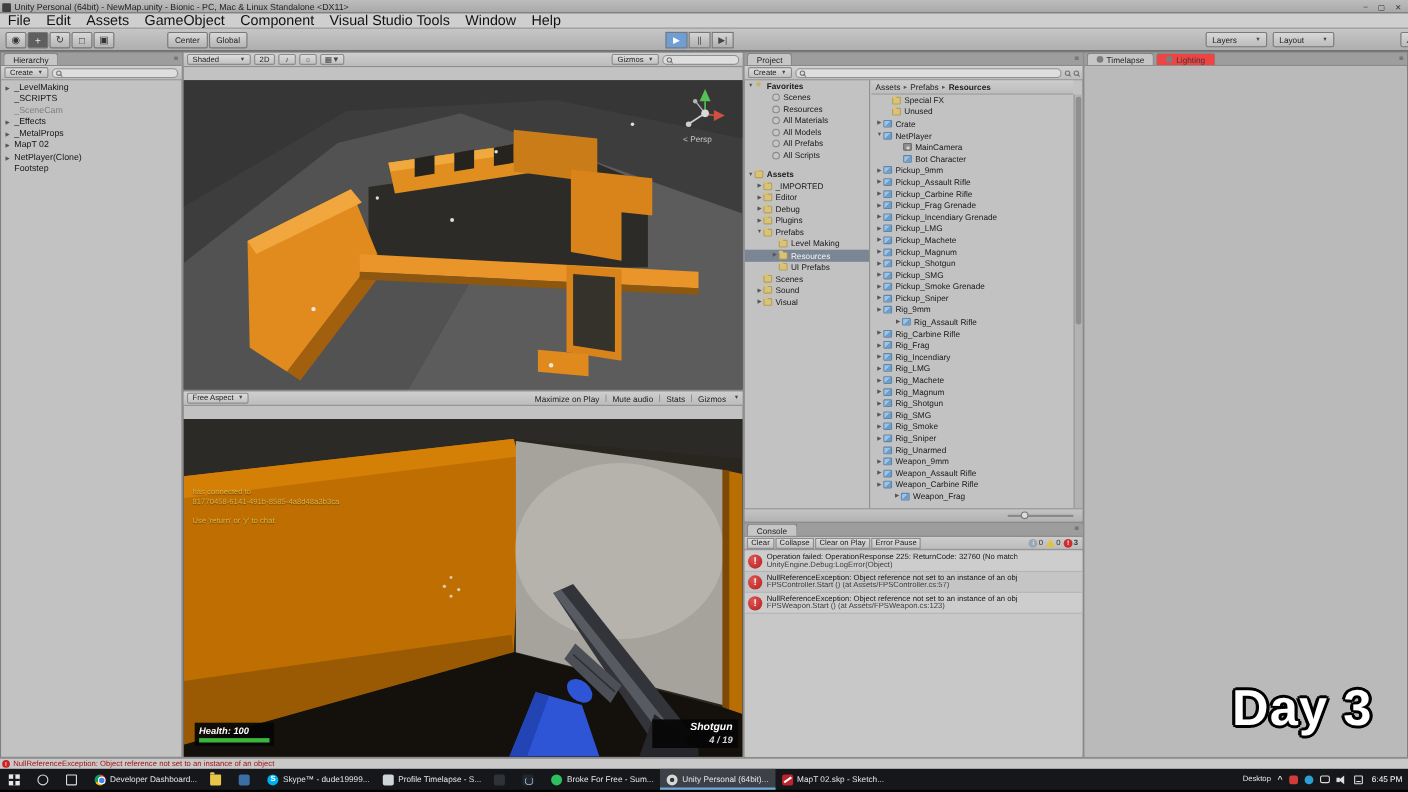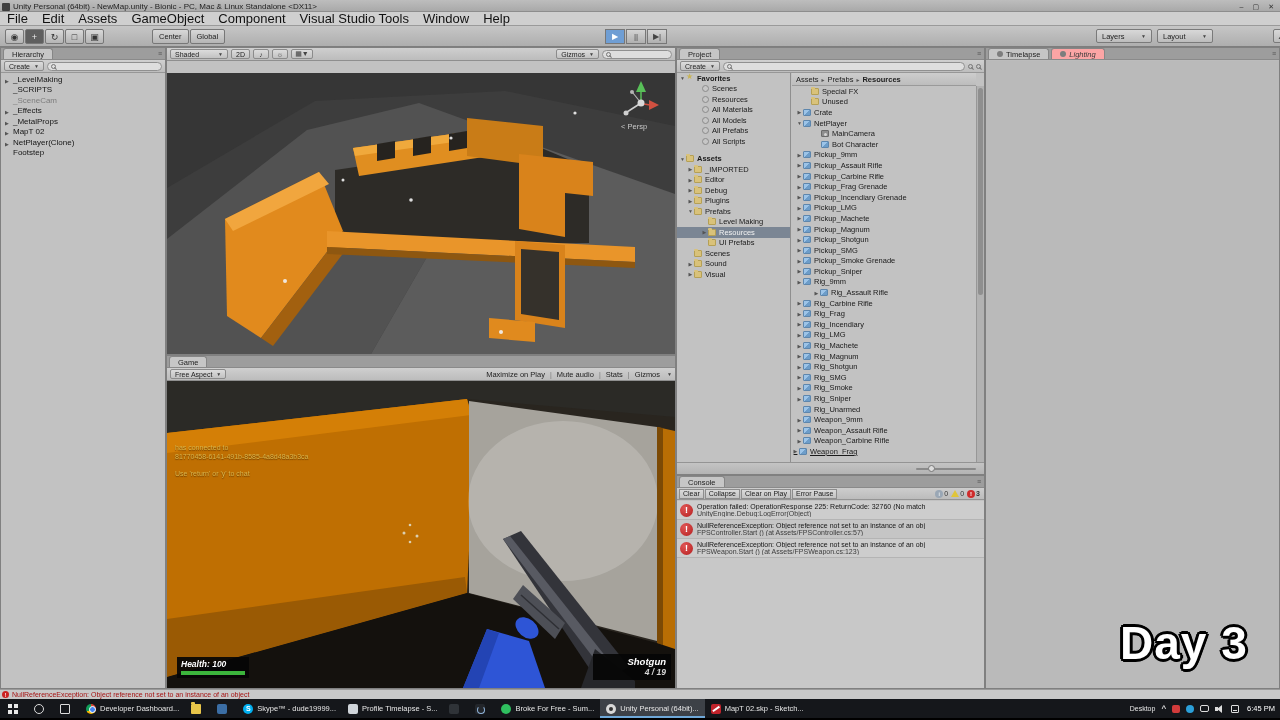--- a/index.html
+++ b/index.html
@@ -25,21 +25,21 @@
   .pivotbtn{height:15px;padding:0 6px;background:linear-gradient(#d8d8d8,#b5b5b5);border:1px solid #777;border-radius:2px;display:flex;align-items:center;font-size:7.5px;color:#222;gap:2px;}
   .playbtn{width:20px;height:15px;background:linear-gradient(#d4d4d4,#b0b0b0);border:1px solid #777;display:flex;align-items:center;justify-content:center;font-size:8px;color:#444;}
   .playbtn.active{background:#6f9ed4;color:#fff;}
   .ddbtn{height:14px;padding:0 5px;background:linear-gradient(#d8d8d8,#bcbcbc);border:1px solid #7a7a7a;border-radius:2px;display:flex;align-items:center;justify-content:space-between;font-size:7.5px;color:#222;}
   .caret{font-size:5px;margin-left:4px;color:#444;}
 
   
   .panel{position:absolute;background:#c2c2c2;border:1px solid #808080;}
   .tabstrip{height:12px;background:#9d9d9d;display:flex;align-items:flex-end;border-bottom:1px solid #8a8a8a;position:relative;}
   .tab{height:11px;padding:0 8px;font-size:7.5px;color:#222;display:flex;align-items:center;gap:3px;background:#c6c6c6;border:1px solid #868686;border-bottom:none;border-radius:3px 3px 0 0;margin-left:2px;}
-  .tab.inactive{background:#fca5a5;color:#3a3a3a;font-style:italic;}
+  .tab.inactive{background:#ef4444;color:#3a3a3a;}
   .tabdot{width:6px;height:6px;border-radius:50%;background:#7d7d7d;flex:none;}
   .striphandle{position:absolute;right:3px;top:2px;font-size:7px;color:#555;}
   .minibar{height:13px;background:linear-gradient(#d0d0d0,#bdbdbd);border-bottom:1px solid #979797;display:flex;align-items:center;font-size:7.5px;color:#222;padding:0 3px;gap:3px;}
   .smallbtn{height:10px;padding:0 4px;background:linear-gradient(#dcdcdc,#c2c2c2);border:1px solid #8b8b8b;border-radius:2px;display:flex;align-items:center;font-size:7px;color:#222;}
   .search{height:9px;background:#dedede;border:1px solid #909090;border-radius:6px;display:flex;align-items:center;padding:0 3px;gap:2px;}
   .search input{border:none;background:transparent;outline:none;font-size:7px;width:100%;color:#333;}
   .mag{width:5px;height:5px;border:1px solid #777;border-radius:50%;position:relative;flex:none;}
   .mag::after{content:"";position:absolute;width:3px;height:1px;background:#777;transform:rotate(45deg);right:-2px;bottom:-1px;}
 
   
@@ -355,25 +355,20 @@
           <line x1="25" y1="25" x2="31" y2="26" stroke="#d05040" stroke-width="1.5"></line>
           <polygon points="40,26 30,21 30,31" fill="#d05040"></polygon>
           <circle cx="22" cy="24" r="3.5" fill="#d9d9d9"></circle>
           <text x="2" y="50" font-size="7.5" fill="#c9c9c9">&lt; Persp</text>
         </g>
       </svg>
     </div>
   </div>
 
   <div id="game" class="panel">
-    <div class="tabstrip">
-      <span class="tab">
-          <span>Game</span>
-        </span>
-    </div>
     <div class="vtoolbar">
       <span class="smallbtn">
           <span>Free Aspect</span>
           <span class="caret">▼</span>
         </span>
       <span style="flex:1;"></span>
       <span>Maximize on Play</span>
         <span class="gsep">|</span>
       <span>Mute audio</span>
         <span class="gsep">|</span>
@@ -725,21 +720,21 @@
             <div class="frow" style="padding-left: 4px;">
               <span class="arrslot">▶</span>
               <span class="ic ic-prefab"></span>
               <span>Weapon_Assault Rifle</span>
             </div>
             <div class="frow" style="padding-left: 4px;">
               <span class="arrslot">▶</span>
               <span class="ic ic-prefab"></span>
               <span>Weapon_Carbine Rifle</span>
             </div>
-            <div class="frow" style="padding-left: 0; text-decoration: underline;">
+            <div class="frow" style="padding-left: 20px;">
               <span class="arrslot">▶</span>
               <span class="ic ic-prefab"></span>
               <span>Weapon_Frag</span>
             </div>
           </div>
       </div>
       <div id="pscroll">
           <div class="thumb"></div>
         </div>
     </div>

